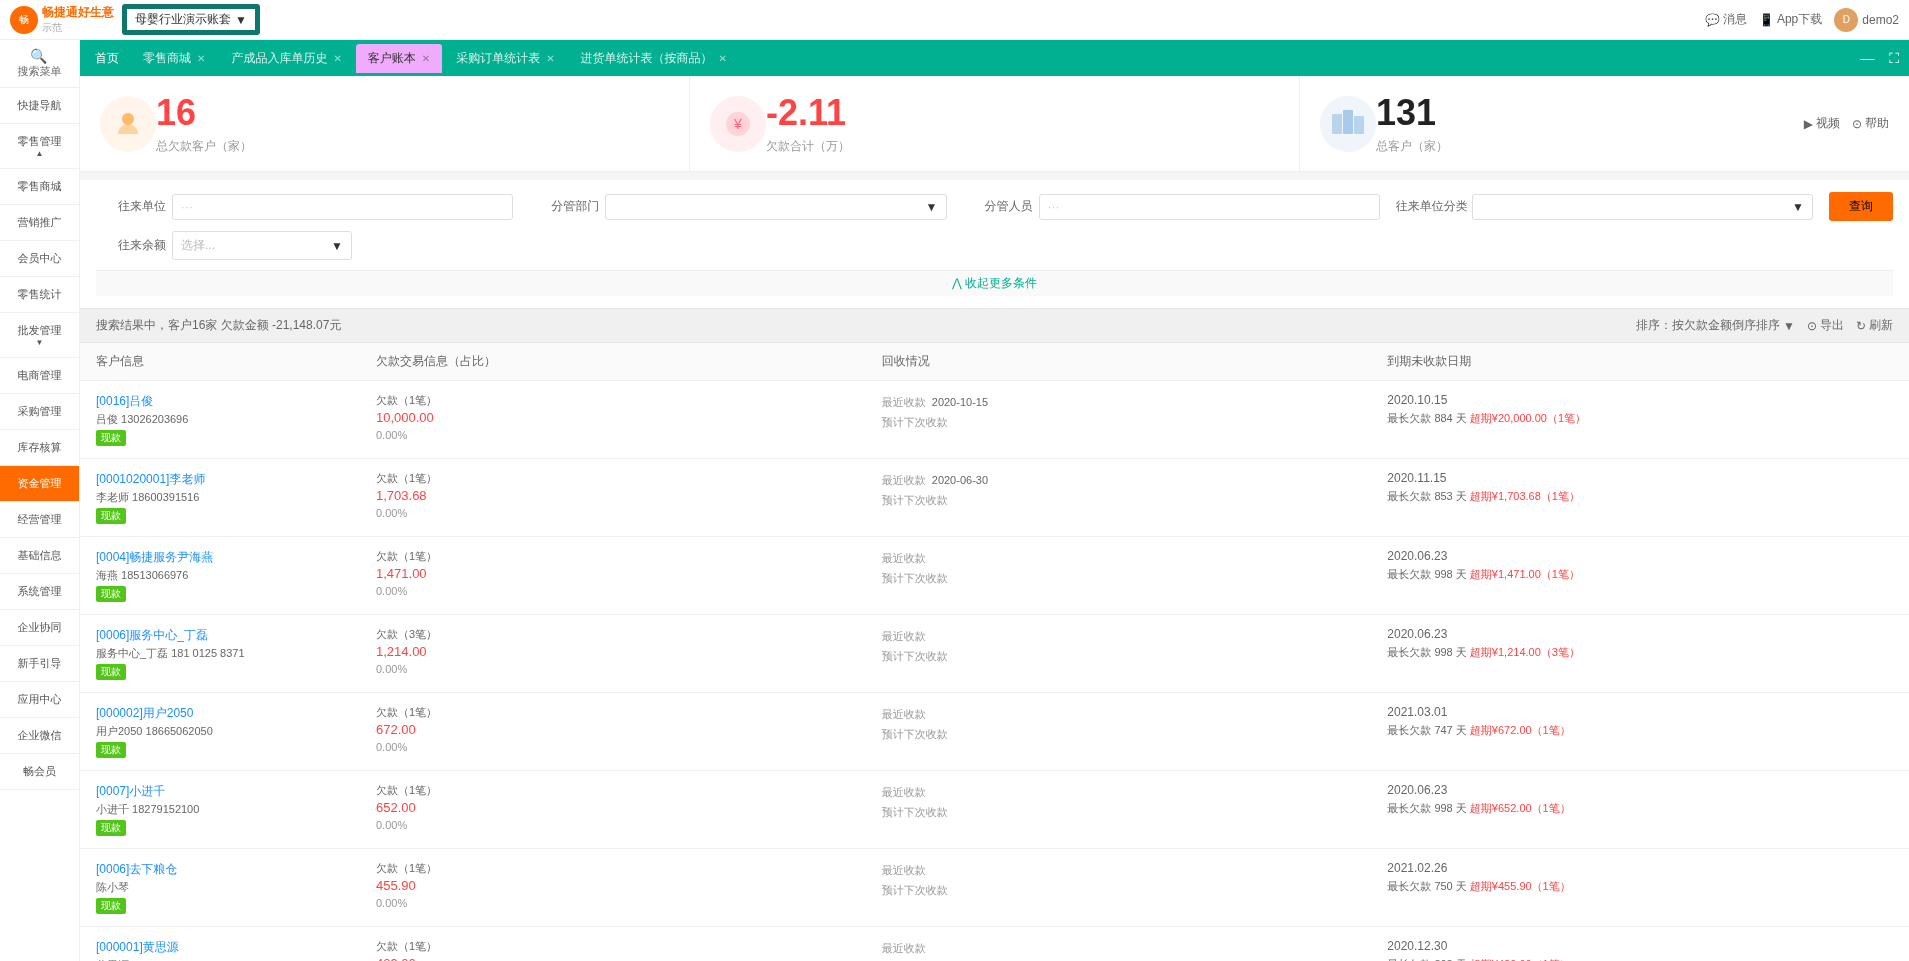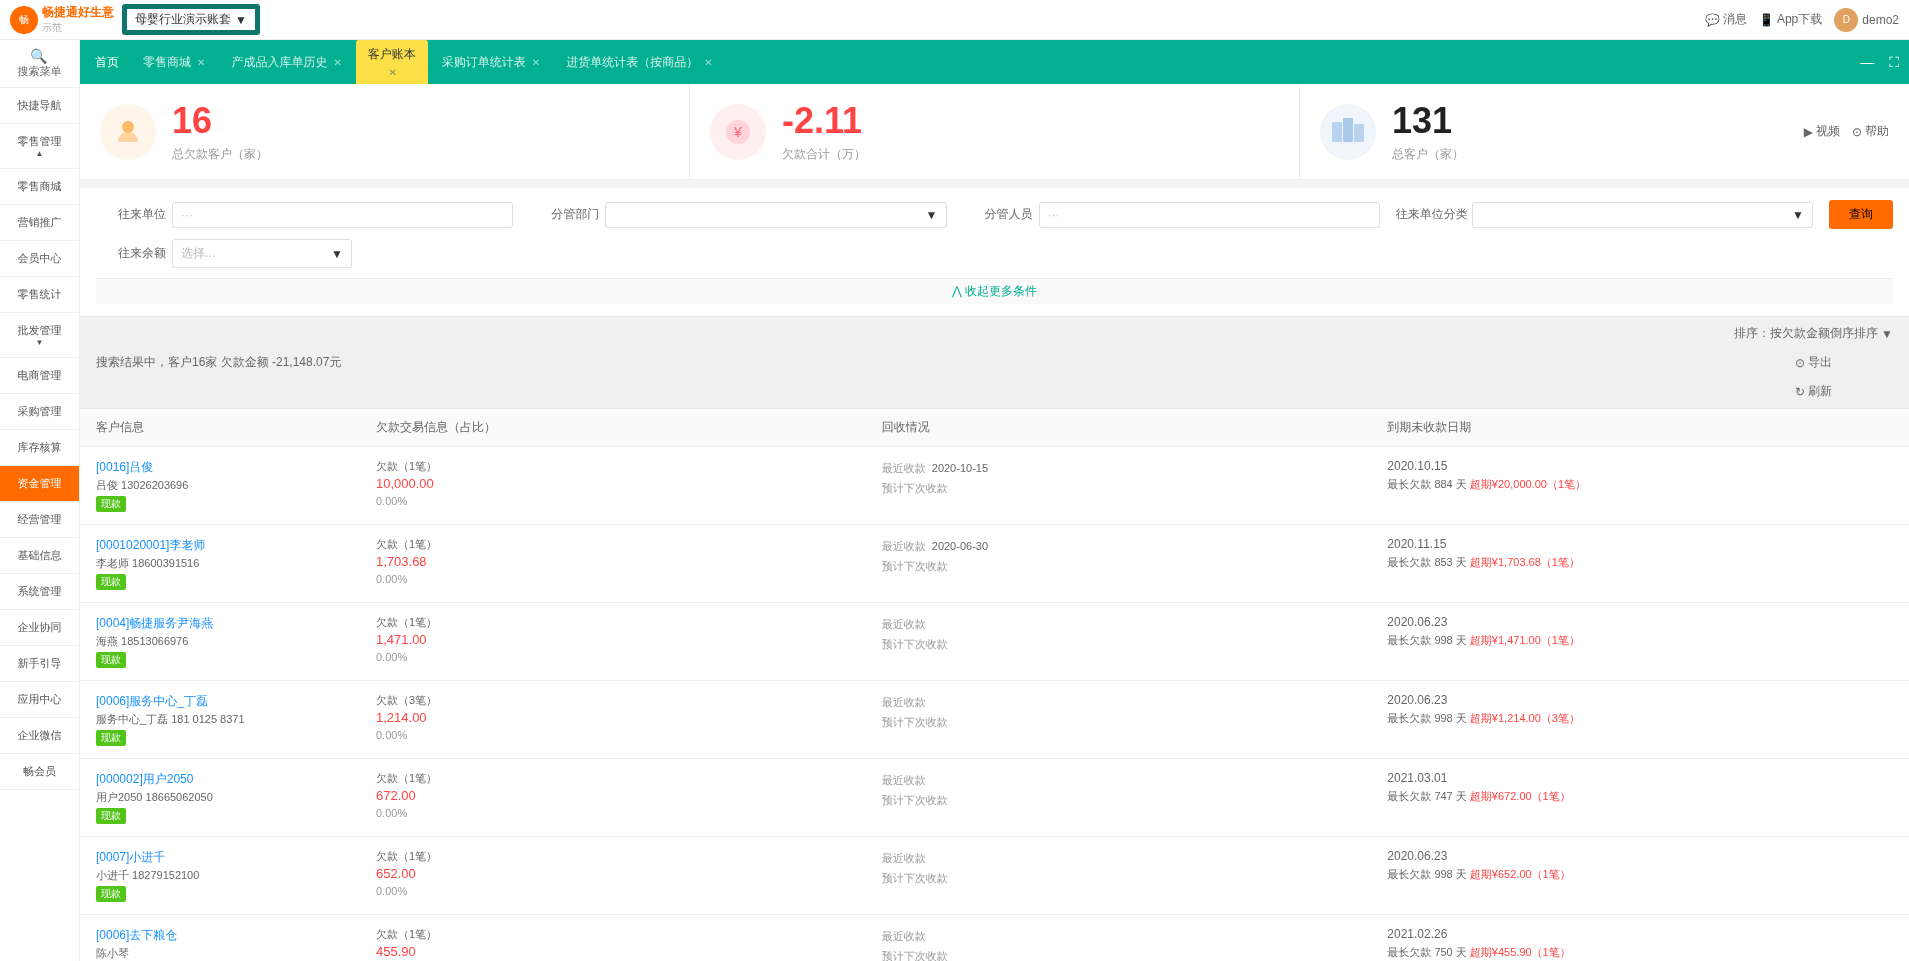--- a/index.html
+++ b/index.html
@@ -23,32 +23,32 @@
     .sidebar { width: 80px; background: #fff; border-right: 1px solid #eee; display: flex; flex-direction: column; overflow-y: auto; }
     .sidebar-search { padding: 8px; text-align: center; font-size: 11px; color: #666; cursor: pointer; border-bottom: 1px solid #eee; }
     .sidebar-nav-item { padding: 10px 5px; text-align: center; font-size: 11px; color: #555; cursor: pointer; border-bottom: 1px solid #f0f0f0; }
     .sidebar-nav-item.active { background: #ff6b00; color: #fff; }
     .sidebar-nav-item .nav-arrow { font-size: 8px; }
     
     
     .content-area { flex: 1; display: flex; flex-direction: column; overflow: hidden; }
     .tab-bar { display: flex; align-items: center; background: #00b090; min-height: 36px; padding: 0 5px; gap: 2px; }
     .tab-item { display: flex; align-items: center; gap: 4px; padding: 6px 12px; cursor: pointer; font-size: 12px; color: rgba(255,255,255,0.85); border-radius: 3px 3px 0 0; white-space: nowrap; }
-    .tab-item.active { background: #fde047; color: #333; flex-direction: column; }
+    .tab-item.active { background: #f0abfc; color: #333; }
     .tab-close { font-size: 10px; opacity: 0.7; margin-left: 2px; }
     .tab-home { padding: 6px 10px; color: #fff; font-size: 12px; cursor: pointer; }
     .tab-bar-right { margin-left: auto; display: flex; align-items: center; gap: 5px; }
     .tab-bar-btn { color: #fff; font-size: 14px; cursor: pointer; padding: 2px 5px; }
     
     
     .page-content { flex: 1; overflow-y: auto; background: #f5f5f5; }
     
     
     .stats-bar { display: flex; background: #fff; margin-bottom: 8px; border-bottom: 1px solid #eee; }
-    .stat-item { flex: 1; display: flex; align-items: center; padding: 16px 20px; gap: 16px; border-right: 1px solid #eee; }
+    .stat-item { flex: 1; display: flex; align-items: center; padding: 16px 20px; border-right: 1px solid #eee; }
     .stat-item:last-child { border-right: none; }
     .stat-icon { width: 56px; height: 56px; border-radius: 50%; display: flex; align-items: center; justify-content: center; font-size: 22px; flex-shrink: 0; }
     .stat-icon.orange { background: rgba(255,160,50,0.1); color: #ffa030; }
     .stat-icon.pink { background: rgba(255,100,120,0.1); color: #ff6478; }
     .stat-icon.blue { background: rgba(100,160,220,0.1); color: #64a0dc; }
     .stat-value { font-size: 36px; font-weight: bold; }
     .stat-value.red { color: #f44; }
     .stat-value.dark { color: #222; }
     .stat-label { font-size: 12px; color: #999; margin-top: 4px; }
     .stat-actions { margin-left: auto; display: flex; align-items: center; gap: 12px; font-size: 12px; color: #666; }
@@ -61,21 +61,21 @@
     .filter-label { font-size: 12px; color: #666; white-space: nowrap; width: 70px; text-align: right; }
     .filter-input { flex: 1; border: 1px solid #ddd; border-radius: 3px; padding: 5px 8px; font-size: 12px; outline: none; min-width: 120px; display: flex; align-items: center; justify-content: space-between; cursor: pointer; }
     .filter-input .dots { color: #ccc; }
     .filter-select { flex: 1; border: 1px solid #ddd; border-radius: 3px; padding: 5px 8px; font-size: 12px; outline: none; min-width: 120px; display: flex; align-items: center; justify-content: space-between; cursor: pointer; background: #fff; }
     .filter-btn-query { background: #ff6b00; color: #000000; border: none; padding: 6px 20px; border-radius: 3px; font-size: 12px; cursor: pointer; }
     .filter-row2 { display: flex; align-items: center; gap: 16px; }
     .collapse-row { text-align: center; padding: 4px; color: #00b090; font-size: 12px; cursor: pointer; background: #f9f9f9; border-top: 1px solid #eee; }
     
     
     .results-bar { display: flex; align-items: center; justify-content: space-between; padding: 8px 16px; background: #f0f0f0; border-top: 1px solid #e5e5e5; border-bottom: 1px solid #e5e5e5; font-size: 12px; color: #666; }
-    .results-right { display: flex; align-items: center; gap: 12px; flex-direction: column; }
+    .results-right { display: flex; align-items: center; gap: 12px; }
     .results-right span { cursor: pointer; color: #666; display: flex; align-items: center; gap: 3px; }
     
     
     .data-table-wrapper { background: #fff; }
     .table-header { display: grid; grid-template-columns: 280px 1fr 1fr 1fr; padding: 10px 16px; background: #fafafa; border-bottom: 1px solid #eee; font-size: 12px; color: #666; font-weight: 500; }
     .table-row { display: grid; grid-template-columns: 280px 1fr 1fr 1fr; padding: 12px 16px; border-bottom: 1px solid #f0f0f0; align-items: start; }
     
     .customer-name { color: #1890ff; font-size: 12px; cursor: pointer; text-decoration: none; }
     .customer-phone { color: #666; font-size: 11px; margin-top: 2px; }
     .customer-tag { display: inline-block; background: #52c41a; color: #fff; font-size: 10px; padding: 1px 5px; border-radius: 2px; margin-top: 3px; }

